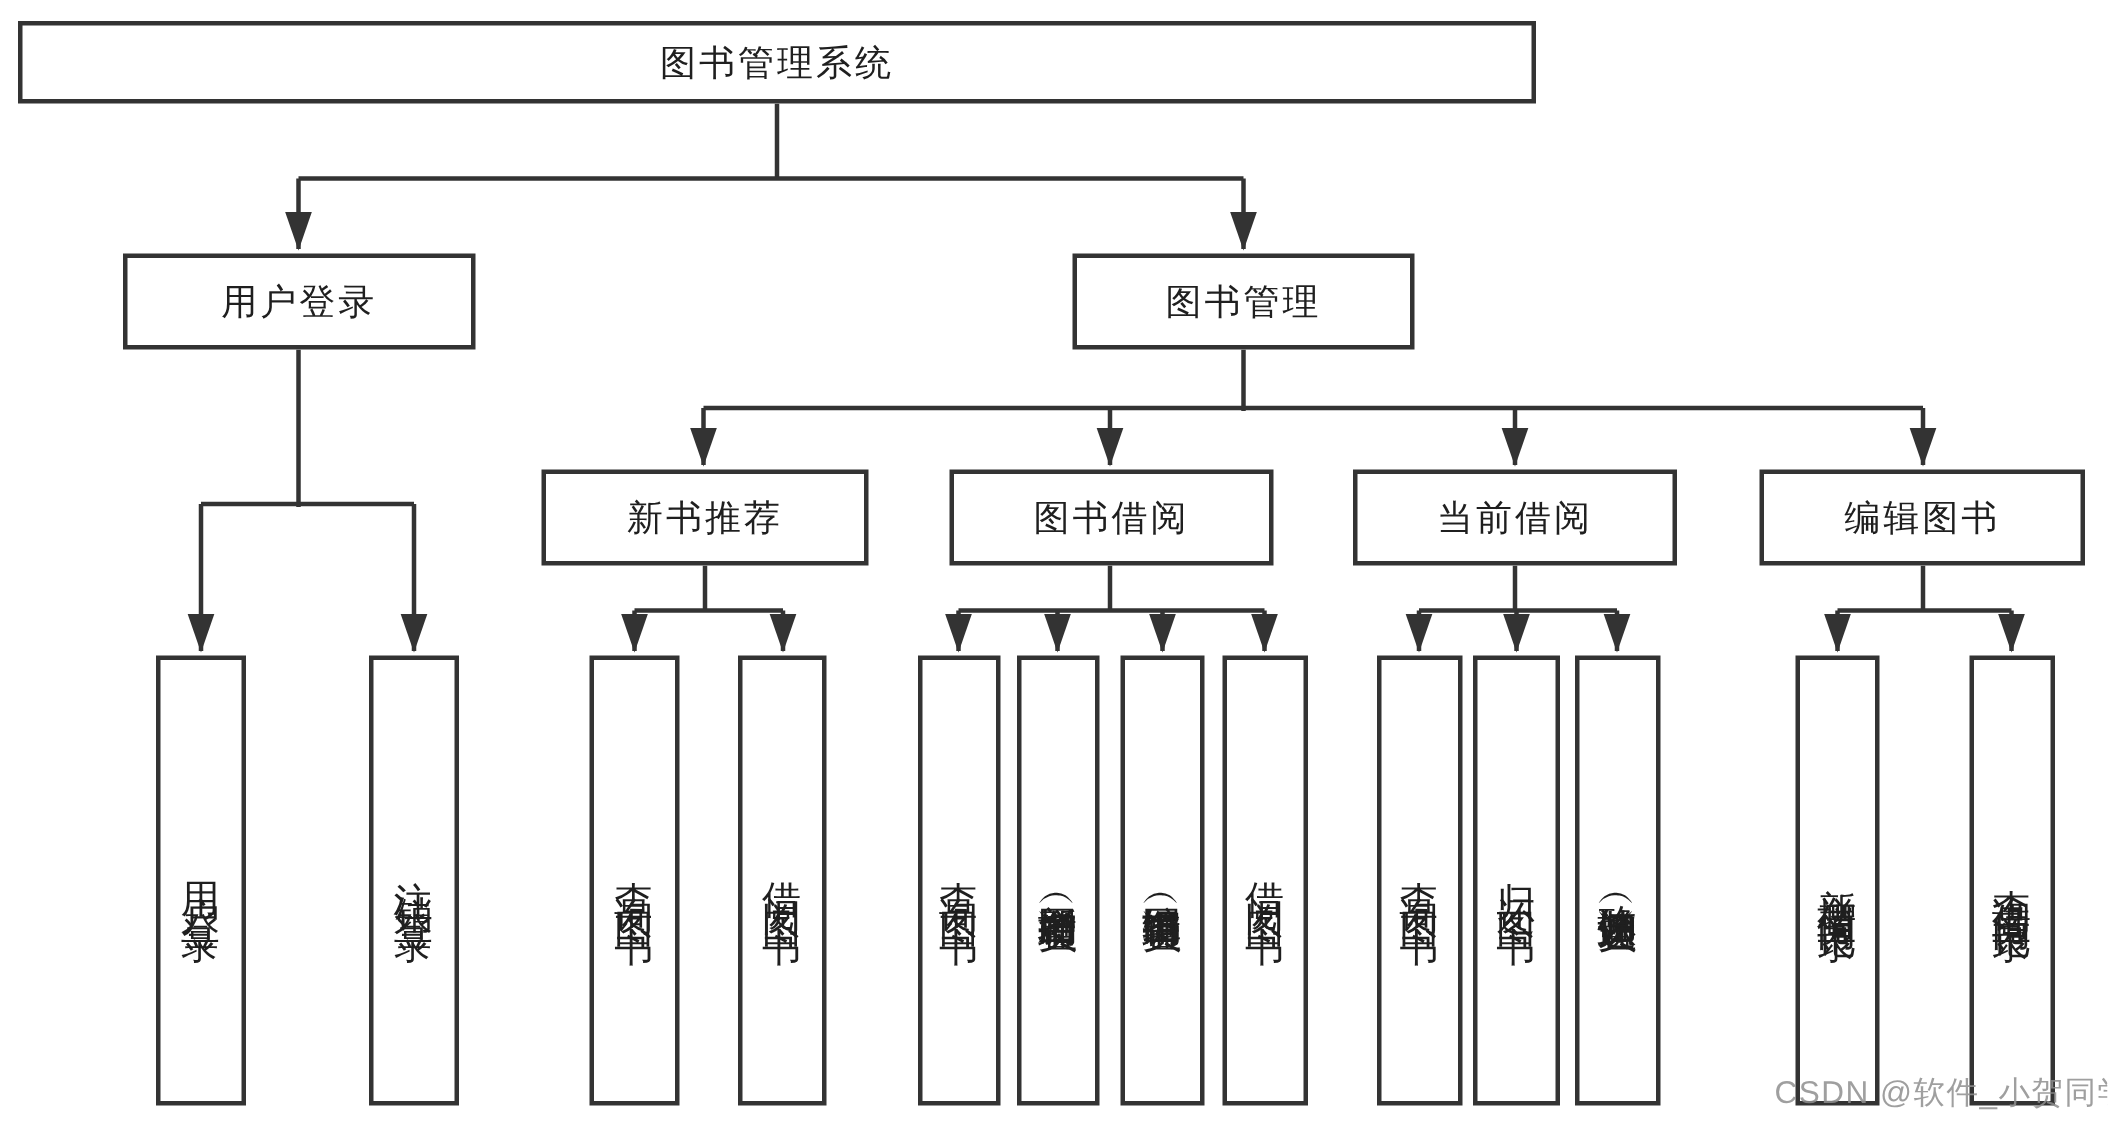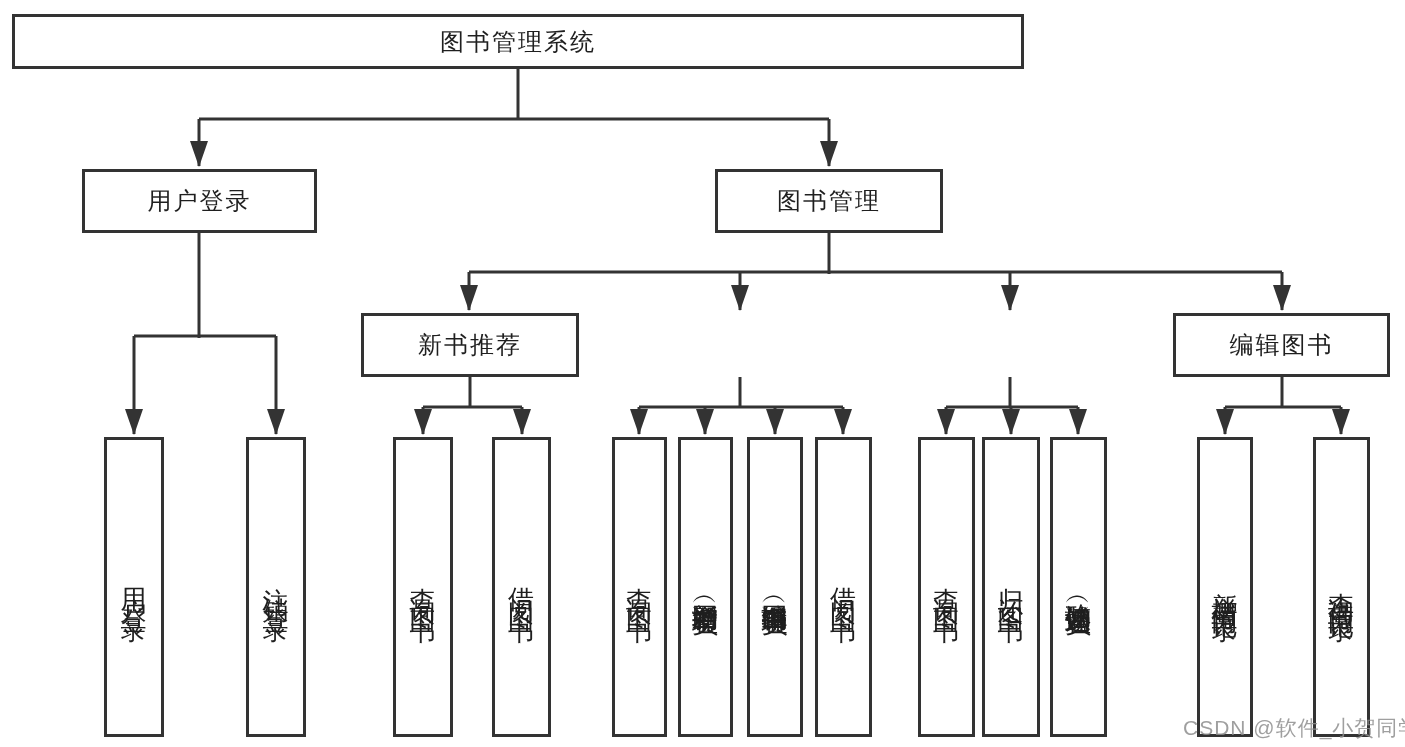--- a/index.html
+++ b/index.html
@@ -115,20 +115,26 @@
   <div class="node h" style="left:82px;top:169px;width:235px;height:64px">
     <span>用户登录</span>
   </div>
   <div class="node h" style="left:361px;top:313px;width:218px;height:64px">
     <span>新书推荐</span>
   </div>
 
   <div class="node h" style="left:715px;top:169px;width:228px;height:64px">
     <span>图书管理</span>
   </div>
+  <div class="node h" style="left:633px;top:313px;width:216px;height:64px">
+    <span>图书借阅</span>
+  </div>
+  <div class="node h" style="left:902px;top:313px;width:216px;height:64px">
+    <span>当前借阅</span>
+  </div>
   <div class="node h" style="left:1173px;top:313px;width:217px;height:64px">
     <span>编辑图书</span>
   </div>
 
   <div class="node v ls-a" style="left:104px;top:437px;width:60px;height:300px">
     <span>用户登录</span>
   </div>
   <div class="node v ls-a" style="left:246px;top:437px;width:60px;height:300px">
     <span>注销登录</span>
   </div>

